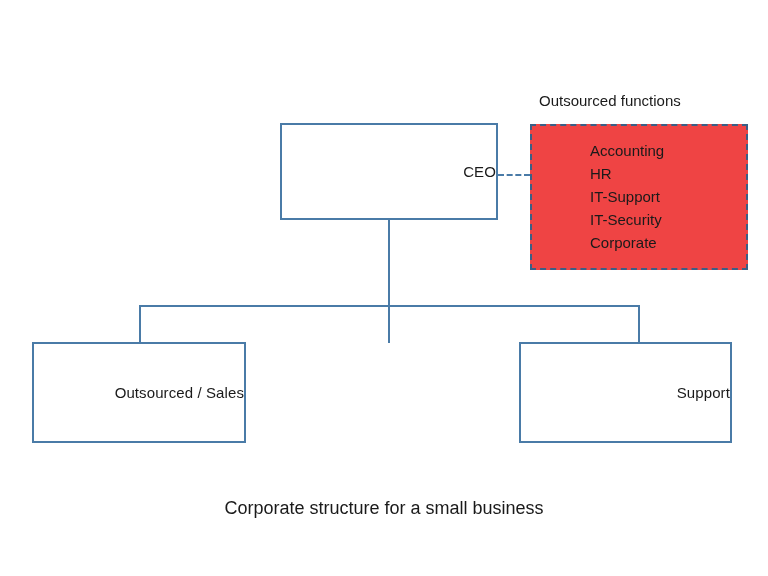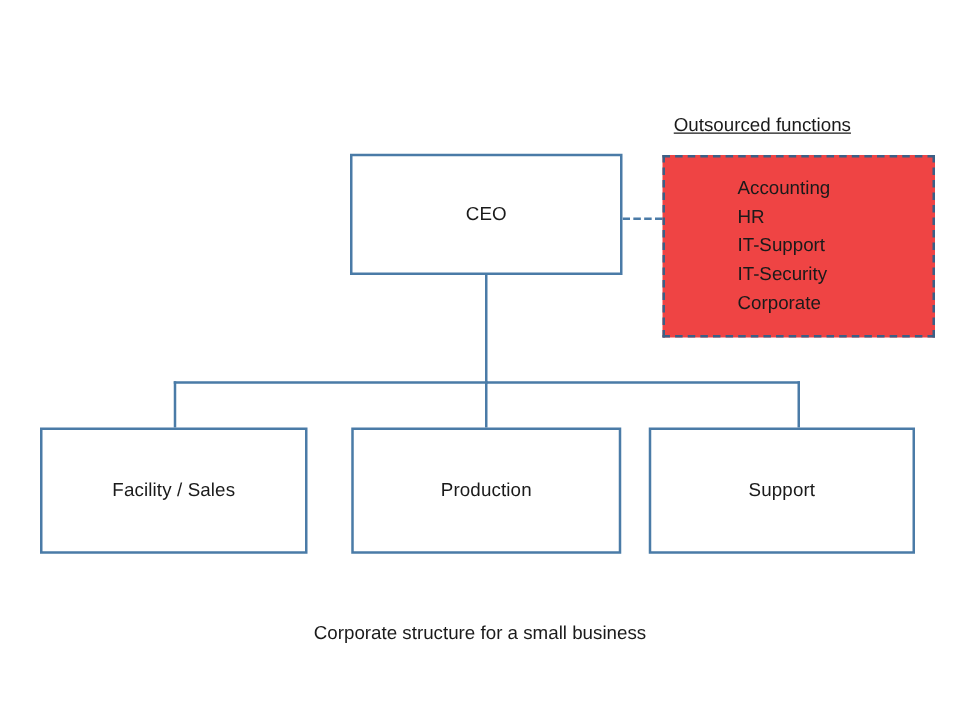--- a/index.html
+++ b/index.html
@@ -19,21 +19,21 @@
   }
 
   
   .org-box {
     position: absolute;
     box-sizing: border-box;
     background: #ffffff;
     border: 2px solid #4a7ba7;
     display: flex;
     align-items: center;
-    justify-content: center;
+    justify-content: flex-end;
   }
   .org-box-label {
     font-size: 15px;
     color: #1a1a1a;
     letter-spacing: 0.1px;
     white-space: nowrap;
   }
 
   #box-ceo   { left: 280px; top: 123px; width: 218px; height: 97px; }
   #box-mktg  { left: 32px;  top: 342px; width: 214px; height: 101px; }
@@ -83,67 +83,63 @@
     white-space: nowrap;
   }
 
   #label-outsourced {
     position: absolute;
     left: 539px;
     top: 92px;
     font-size: 15px;
     color: #1a1a1a;
     white-space: nowrap;
-    text-decoration: underline;
   }
 
   
   #link-outsourced {
     position: absolute;
     left: 498px;
     top: 174px;
     width: 32px;
     height: 0;
     border-top: 2px dashed #4a7ba7;
   }
 
   
   #caption {
     position: absolute;
     left: 0;
     top: 498px;
     width: 768px;
     text-align: center;
-    font-size: 15px;
+    font-size: 18px;
     color: #1a1a1a;
   }
 </style>
 </head>
 <body>
 
 <div id="canvas">
 
   <div class="connector v-line" id="stem-ceo"></div>
   <div class="connector h-line" id="bus-main"></div>
   <div class="connector v-line" id="drop-mktg"></div>
   <div class="connector v-line" id="drop-prod"></div>
   <div class="connector v-line" id="drop-supp"></div>
   <div id="link-outsourced"></div>
 
   <div class="org-box" id="box-ceo">
     <span class="org-box-label">CEO</span>
   </div>
 
   <div class="org-box" id="box-mktg">
-    <span class="org-box-label">Facility / Sales</span>
+    <span class="org-box-label">Outsourced / Sales</span>
   </div>
 
-  <div class="org-box" id="box-prod">
-    <span class="org-box-label">Production</span>
-  </div>
 
   <div class="org-box" id="box-supp">
     <span class="org-box-label">Support</span>
   </div>
 
   <div id="label-outsourced">Outsourced functions</div>
 
   <div id="panel-outsourced">
     <ul id="panel-outsourced-list">
       <li>Accounting</li>

